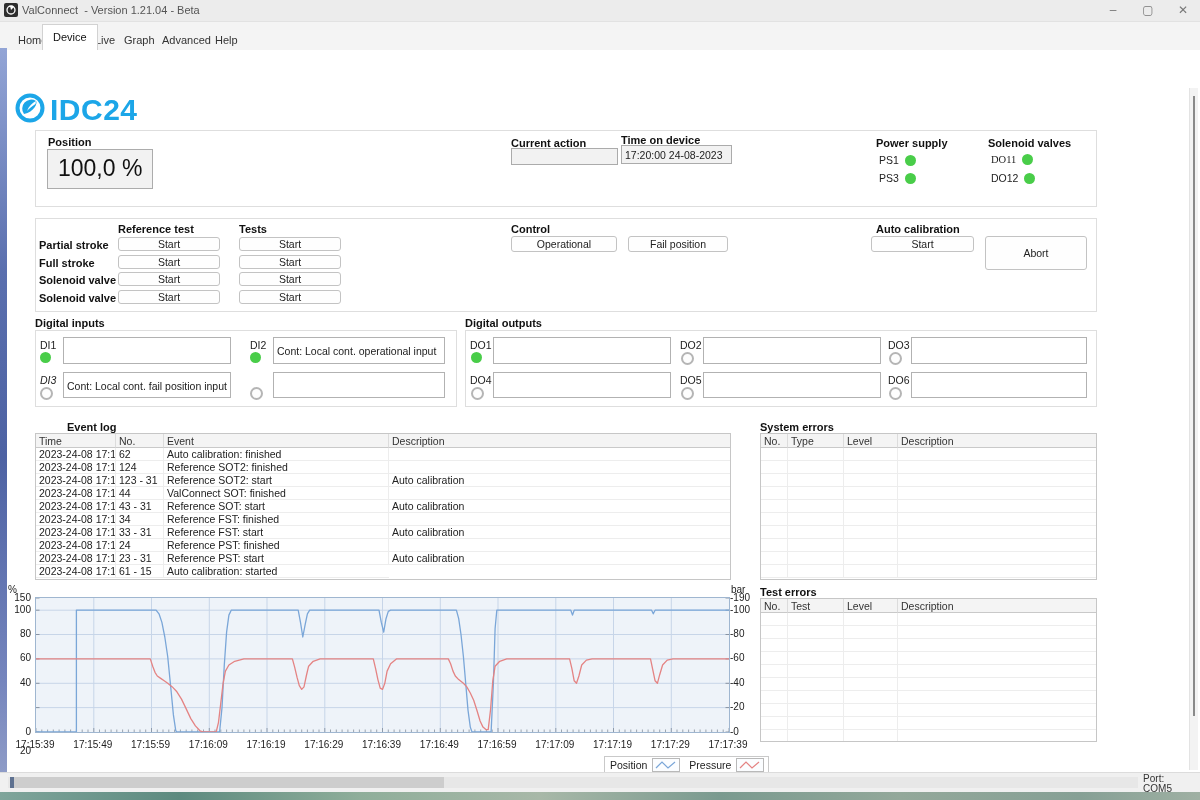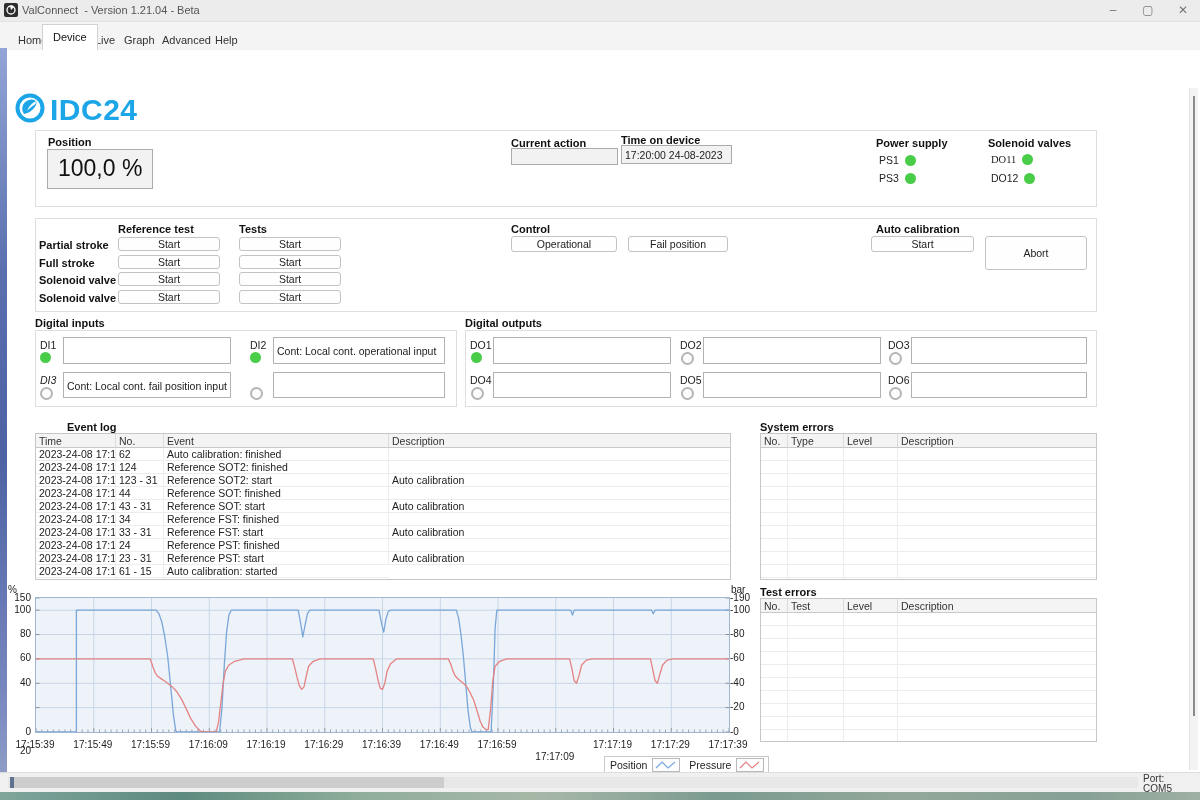--- a/index.html
+++ b/index.html
@@ -219,21 +219,21 @@
       </div>
       <div class="trow" style="grid-template-columns: 80px 48px 225px 1fr;">
         <div class="tcell">2023-24-08 17:19:46</div>
         <div class="tcell">123 - 31</div>
         <div class="tcell">Reference SOT2: start</div>
         <div class="tcell">Auto calibration</div>
       </div>
       <div class="trow" style="grid-template-columns: 80px 48px 225px 1fr;">
         <div class="tcell">2023-24-08 17:19:34</div>
         <div class="tcell">44</div>
-        <div class="tcell">Reference SOT: finished</div>
+        <div class="tcell">ValConnect SOT: finished</div>
         <div class="tcell">&nbsp;</div>
       </div>
       <div class="trow" style="grid-template-columns: 80px 48px 225px 1fr;">
         <div class="tcell">2023-24-08 17:19:32</div>
         <div class="tcell">43 - 31</div>
         <div class="tcell">Reference SOT: start</div>
         <div class="tcell">Auto calibration</div>
       </div>
       <div class="trow" style="grid-template-columns: 80px 48px 225px 1fr;">
         <div class="tcell">2023-24-08 17:19:20</div>
@@ -606,17 +606,17 @@
     <div class="axis-label" style="left: 730px; top: 591.5px; width: 30px; text-align: left;">-190</div>
     <div class="axis-label" style="left: 9px; top: 739px; width: 52px; text-align: center;">17:15:39</div>
     <div class="axis-label" style="left: 66.8px; top: 739px; width: 52px; text-align: center;">17:15:49</div>
     <div class="axis-label" style="left: 124.5px; top: 739px; width: 52px; text-align: center;">17:15:59</div>
     <div class="axis-label" style="left: 182.3px; top: 739px; width: 52px; text-align: center;">17:16:09</div>
     <div class="axis-label" style="left: 240px; top: 739px; width: 52px; text-align: center;">17:16:19</div>
     <div class="axis-label" style="left: 297.8px; top: 739px; width: 52px; text-align: center;">17:16:29</div>
     <div class="axis-label" style="left: 355.5px; top: 739px; width: 52px; text-align: center;">17:16:39</div>
     <div class="axis-label" style="left: 413.3px; top: 739px; width: 52px; text-align: center;">17:16:49</div>
     <div class="axis-label" style="left: 471px; top: 739px; width: 52px; text-align: center;">17:16:59</div>
-    <div class="axis-label" style="left: 528.8px; top: 739px; width: 52px; text-align: center; margin-top: 12px;">17:17:09</div>
+    <div class="axis-label" style="left: 528.8px; top: 739px; width: 52px; text-align: center;">17:17:09</div>
     <div class="axis-label" style="left: 586.5px; top: 739px; width: 52px; text-align: center;">17:17:19</div>
     <div class="axis-label" style="left: 644.3px; top: 739px; width: 52px; text-align: center;">17:17:29</div>
     <div class="axis-label" style="left: 702px; top: 739px; width: 52px; text-align: center;">17:17:39</div>
   </div>
 
 </body></html>

